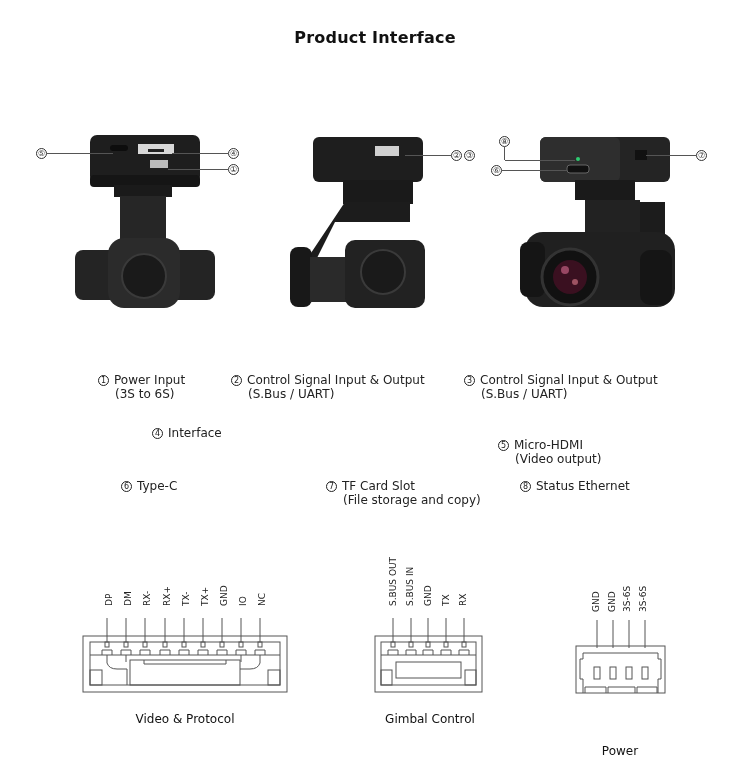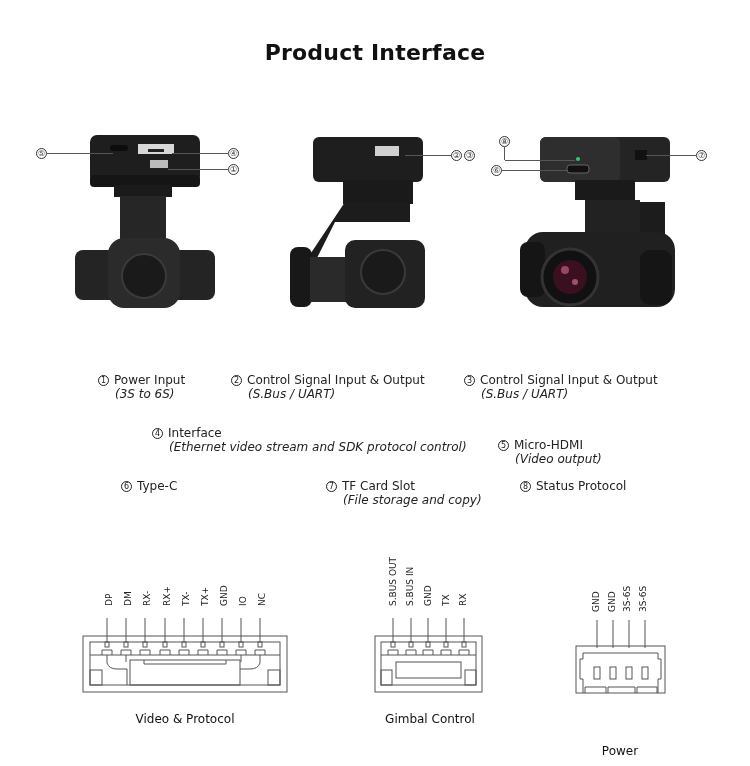--- a/index.html
+++ b/index.html
@@ -1,25 +1,25 @@
 <!DOCTYPE html>
 <html><head>
 <meta charset="utf-8">
 <style>
   * { box-sizing: border-box; margin: 0; padding: 0; }
   html, body { width: 750px; height: 766px; background: #ffffff; overflow: hidden; }
   body { position: relative; font-family: "DejaVu Sans", "Liberation Sans", sans-serif; color: #222; }
   .abs { position: absolute; }
-  .title { left: 0; width: 750px; top: 40px; text-align: center; font-size: 22px; font-weight: bold; color: #111; letter-spacing: 0.2px; }
+  .title { left: 0; width: 750px; top: 28px; text-align: center; font-size: 16px; font-weight: bold; color: #111; letter-spacing: 0.2px; }
   .cam svg { display: block; }
   .callout-num { position: absolute; font-size: 8px; width: 11px; height: 11px; border: 1px solid #333; border-radius: 50%; text-align: center; line-height: 9px; color: #333; background: #fff; }
   .callout-line { position: absolute; height: 1px; background: #555; }
   .legend-item { position: absolute; font-size: 12px; line-height: 14px; color: #222; }
   .legend-item .num { display: inline-block; width: 11px; height: 11px; border: 1px solid #222; border-radius: 50%; font-size: 8px; line-height: 9px; text-align: center; margin-right: 5px; vertical-align: 1px; }
-  .legend-item .sub { display: block; padding-left: 17px; font-style: italic; }
+  .legend-item .sub { display: block; padding-left: 17px; }
   .pin-label { position: absolute; font-size: 9px; color: #222; transform-origin: left bottom; transform: rotate(-90deg); white-space: nowrap; font-weight: 500; }
   .conn-title { position: absolute; font-size: 12px; color: #111; text-align: center; }
 </style>
 </head>
 <body>
 
 <div class="abs title">Product Interface</div>
 
 <div class="abs cam" style="left:70px;top:130px;">
   <svg width="150" height="180" viewBox="0 0 150 180">
@@ -93,35 +93,34 @@
 <div class="legend-item" style="left:231px;top:373px;">
   <span class="num">2</span><span>Control Signal Input &amp; Output</span>
   <span class="sub">(S.Bus / UART)</span>
 </div>
 <div class="legend-item" style="left:464px;top:373px;">
   <span class="num">3</span><span>Control Signal Input &amp; Output</span>
   <span class="sub">(S.Bus / UART)</span>
 </div>
 <div class="legend-item" style="left:152px;top:426px;">
   <span class="num">4</span><span>Interface</span>
-  <span class="sub">(Ethernet video stream and SDK protocol control)</span>
 </div>
 <div class="legend-item" style="left:498px;top:426px;margin-top:12px;">
   <span class="num">5</span><span>Micro-HDMI</span>
   <span class="sub">(Video output)</span>
 </div>
 <div class="legend-item" style="left:121px;top:479px;">
   <span class="num">6</span><span>Type-C</span>
 </div>
 <div class="legend-item" style="left:326px;top:479px;">
   <span class="num">7</span><span>TF Card Slot</span>
   <span class="sub">(File storage and copy)</span>
 </div>
 <div class="legend-item" style="left:520px;top:479px;">
-  <span class="num">8</span><span>Status Protocol</span>
+  <span class="num">8</span><span>Status Ethernet</span>
 </div>
 
 <div>
   <span class="pin-label" style="left:114px;top:596px;">DP</span>
   <span class="pin-label" style="left:133px;top:596px;">DM</span>
   <span class="pin-label" style="left:152px;top:596px;">RX-</span>
   <span class="pin-label" style="left:172px;top:596px;">RX+</span>
   <span class="pin-label" style="left:191px;top:596px;">TX-</span>
   <span class="pin-label" style="left:210px;top:596px;">TX+</span>
   <span class="pin-label" style="left:229px;top:596px;">GND</span>

